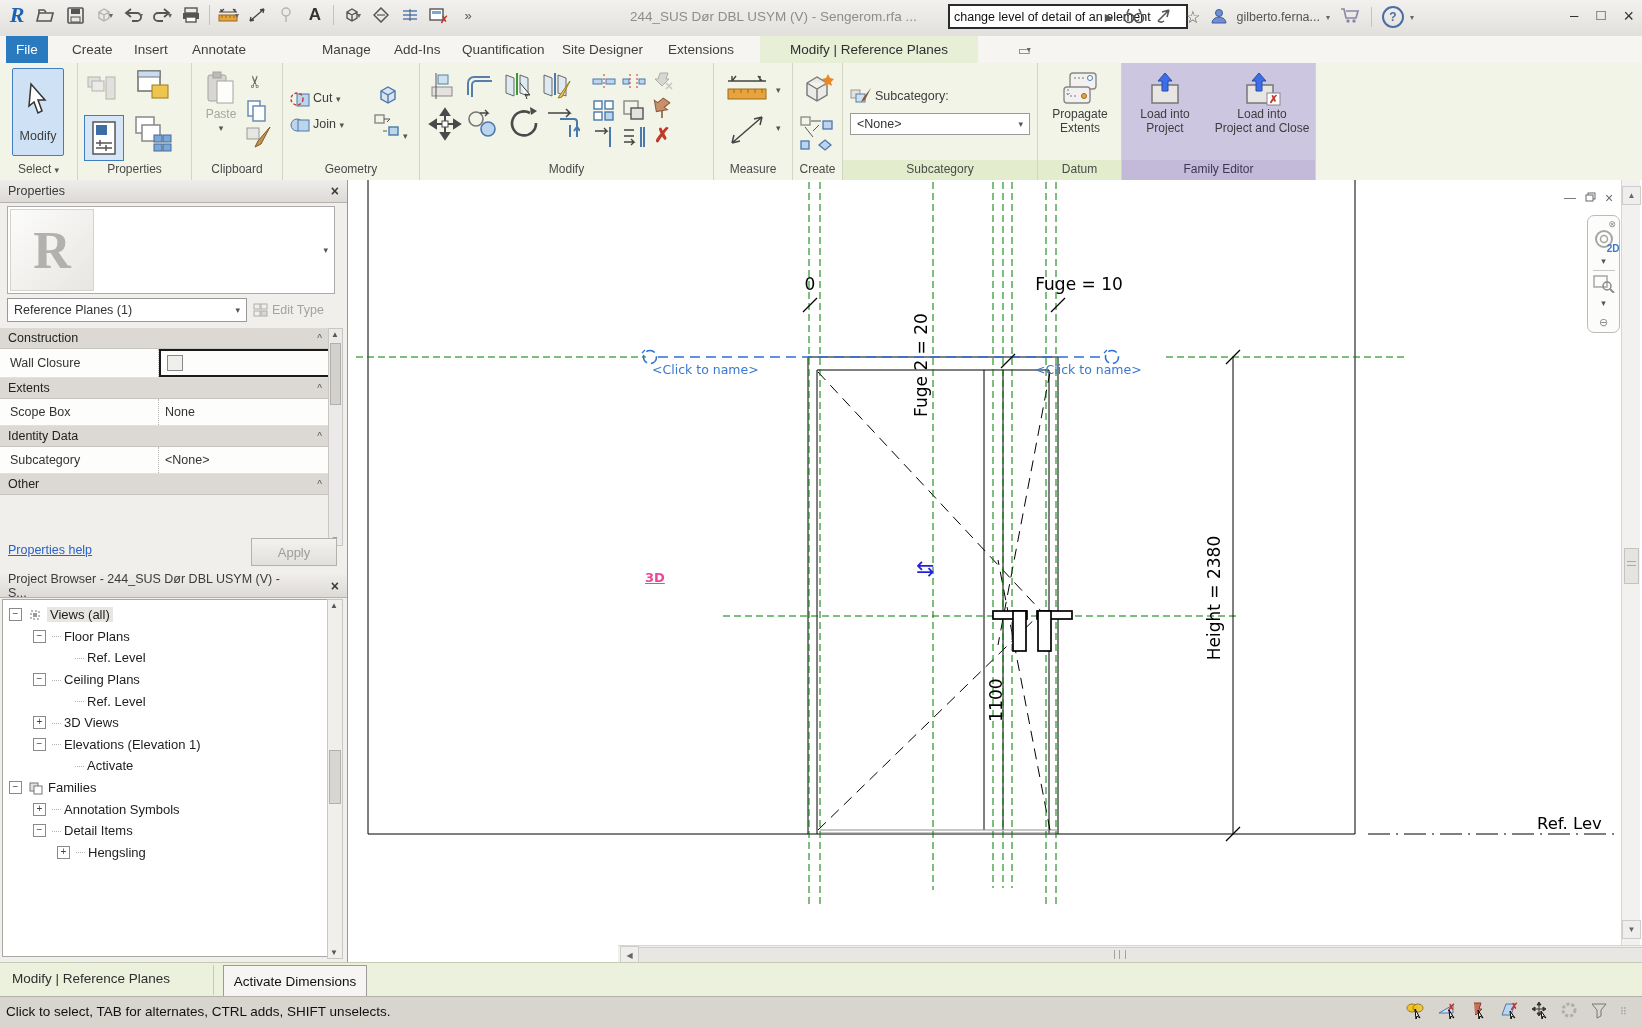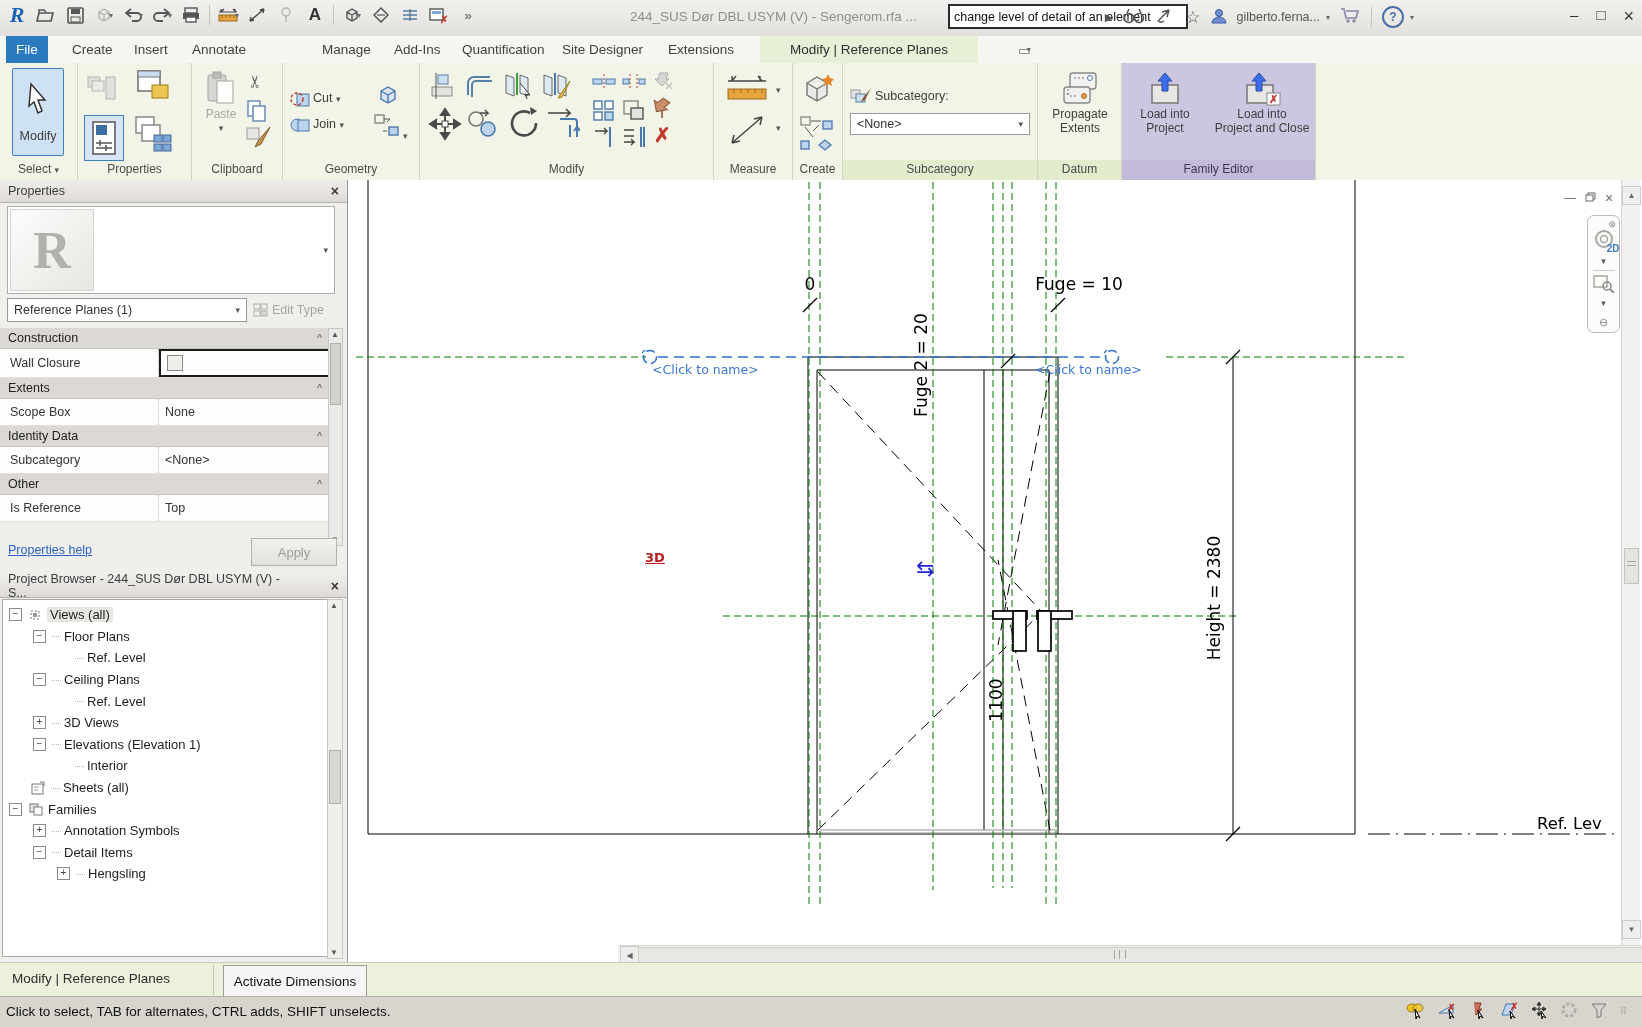--- a/index.html
+++ b/index.html
@@ -534,24 +534,20 @@
           <span class="chev">^</span>
         </div>
       <div class="prow">
         <span class="plab">Subcategory</span>
         <span class="pval">&lt;None&gt;</span>
       </div>
       <div class="prow sec">
           <span>Other</span>
           <span class="chev">^</span>
         </div>
-      <div class="prow">
-        <span class="plab">Is Reference</span>
-        <span class="pval">Top</span>
-      </div>
     </div>
     <div class="pscroll">
       <span class="sarr" style="top:1px;">▲</span>
         <div class="pthumb"></div>
         <span class="sarr" style="bottom:1px;">▼</span>
     </div>
     <a class="linkhelp">Properties help</a>
     <div class="applybtn">Apply</div>
   </div>
 
@@ -594,32 +590,21 @@
           <span class="tdot"></span>
           <span>3D Views</span>
         </div>
       <div class="trow" style="padding-left:30px;">
           <span class="tbox">−</span>
           <span class="tdot"></span>
           <span>Elevations (Elevation 1)</span>
         </div>
       <div class="trow" style="padding-left:72px;">
           <span class="tdot"></span>
-          <span>Interior</span>
-        </div>
-      <div class="trow" style="padding-left:28px;">
-          <span class="ticon">
-            <svg width="15" height="14">
-              <rect x="1" y="3" width="11" height="10" fill="#fff" stroke="#777"></rect>
-              <path d="M9 1 h4 v4" fill="none" stroke="#777"></path>
-              <path d="M3 6 h5 M3 9 h4" stroke="#999"></path>
-            </svg>
-          </span>
-          <span class="tdot"></span>
-          <span>Sheets (all)</span>
+          <span>Activate</span>
         </div>
       <div class="trow" style="padding-left:6px;">
           <span class="tbox">−</span>
           <span class="ticon">
             <svg width="15" height="14">
               <rect x="2" y="2" width="8" height="8" fill="#e4e2de" stroke="#777"></rect>
               <rect x="6" y="5" width="8" height="8" fill="#fff" stroke="#777"></rect>
             </svg>
           </span>
           <span>Families</span>
@@ -690,21 +675,21 @@
       </g>
     </svg>
 
     <div class="dimtxt" style="left:448px;top:94px;width:28px;">0</div>
     <div class="dimtxt" style="left:676px;top:94px;width:110px;">Fuge = 10</div>
     <div class="dimtxt rot" style="left:513px;top:175px;width:120px;">Fuge 2 = 20</div>
     <div class="dimtxt rot" style="left:613px;top:510px;width:70px;">1100</div>
     <div class="dimtxt rot" style="left:791px;top:408px;width:150px;">Height = 2380</div>
     <div class="bluetxt" style="left:304px;top:182px;">&lt;Click to name&gt;</div>
     <div class="bluetxt" style="left:687px;top:182px;">&lt;Click to name&gt;</div>
-    <div class="bluetxt" style="left:297px;top:370px;font-weight:bold;font-size:13px;color:#b91c1c;text-decoration:underline;">3D</div>
+    <div class="bluetxt" style="left:297px;top:390px;font-weight:bold;font-size:13px;color:#ec4899;text-decoration:underline;">3D</div>
     <div class="bluetxt" style="left:568px;top:376px;font-size:22px;color:#2222dd;">⇆</div>
     <div class="dimtxt" style="left:1189px;top:634px;width:92px;font-size:16.5px;text-align:left;">Ref. Lev</div>
 
     <div class="mdictl">
       <span>—</span>
       <span><svg width="11" height="10">
             <rect x="3" y="1" width="7" height="6" fill="none" stroke="#6b6967"></rect>
             <rect x="1" y="3" width="7" height="6" fill="#fff" stroke="#6b6967"></rect>
           </svg></span>
       <span style="font-size:14px;">×</span>

